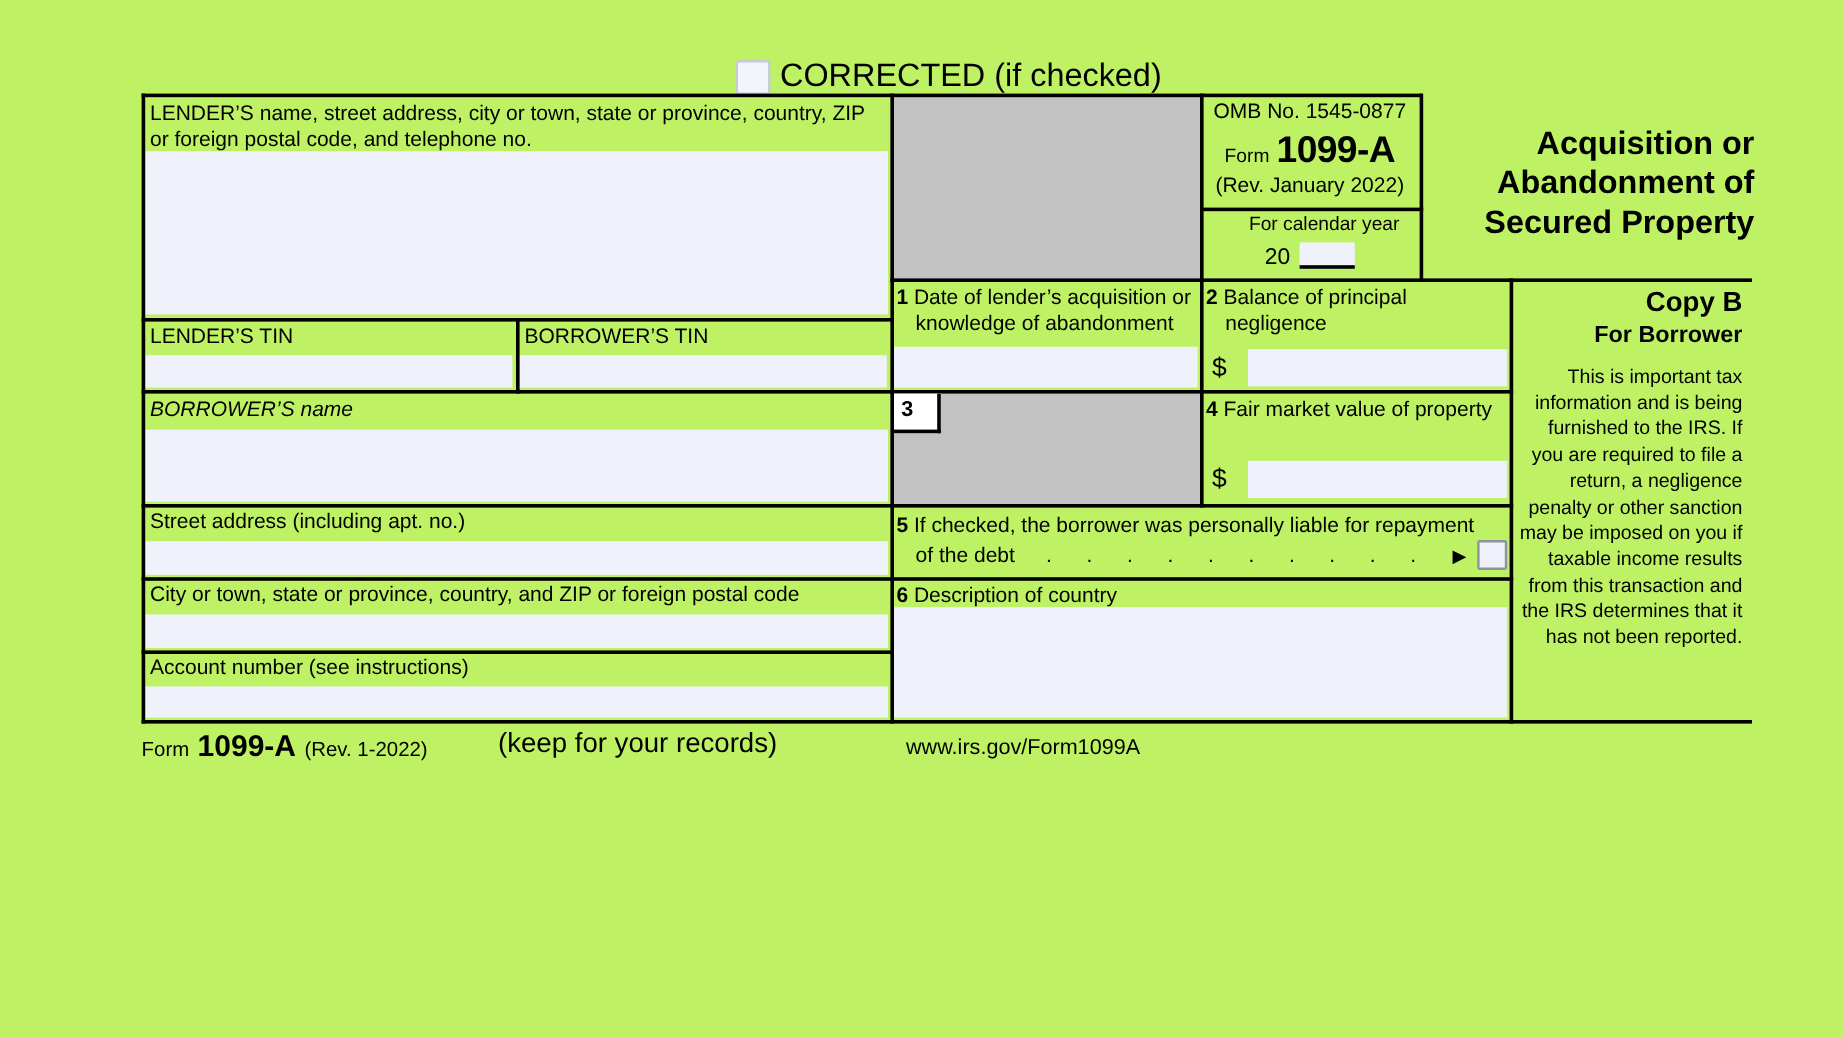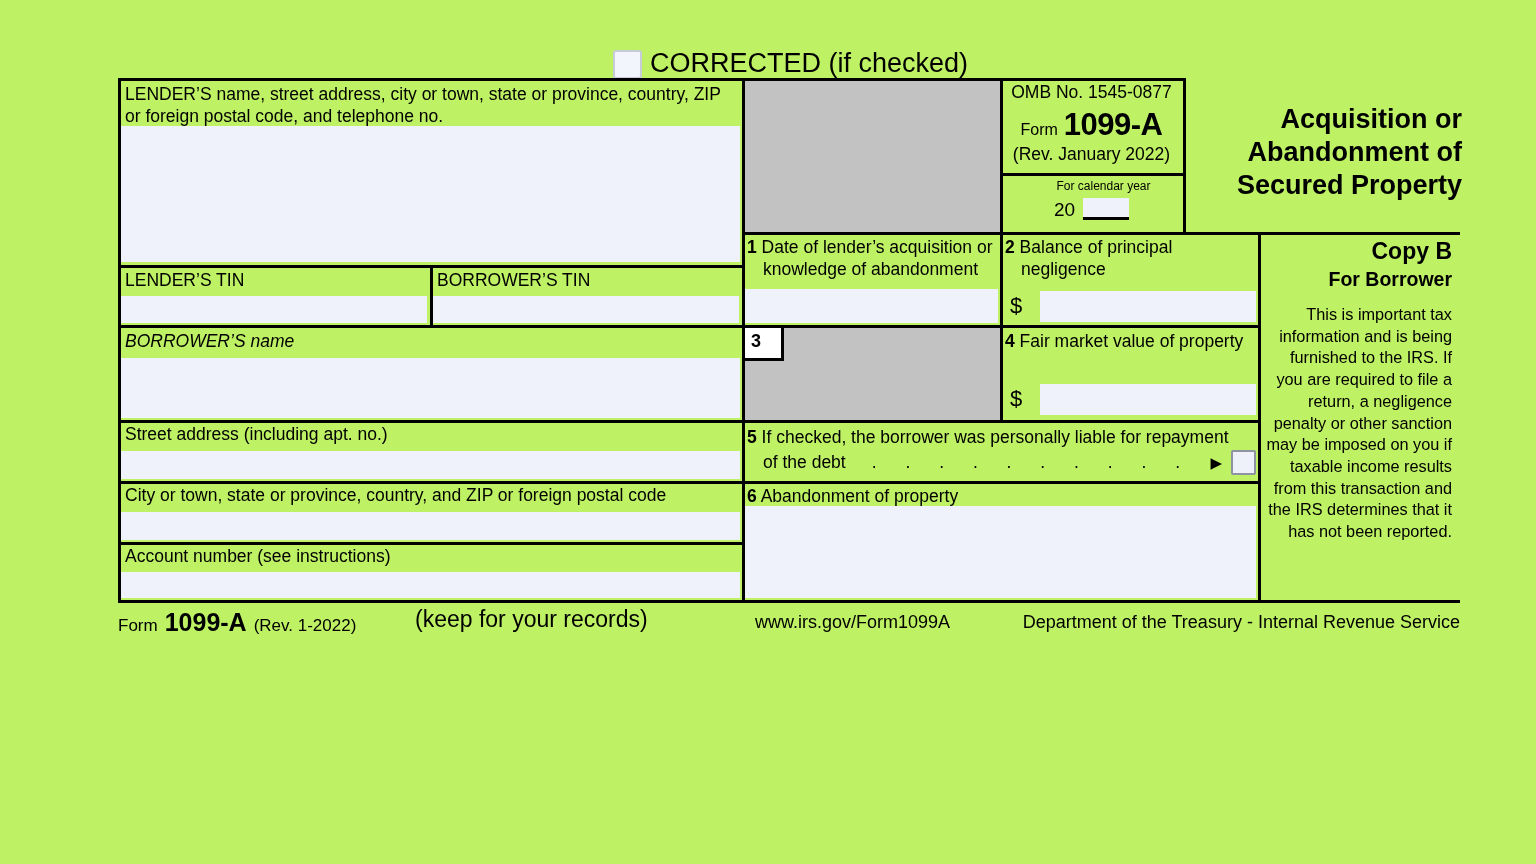--- a/index.html
+++ b/index.html
@@ -17,21 +17,21 @@
   .cb{position:absolute;background:#f2f5fc;border:2px solid #c6cbd8;border-radius:3px;}
   .cb-small{background:#eef1fa;border:2px solid #8d93a0;border-radius:2px;}
   .corrected-line{position:absolute;left:650px;top:48px;font-size:27px;}
   .omb-cell{position:absolute;left:1003px;top:82px;width:177px;text-align:center;}
   .omb-no{font-size:17.5px;}
   .form-line{display:flex;align-items:baseline;justify-content:center;margin-top:4px;}
   .form-word{font-size:16px;margin-right:6px;}
   .form-num{font-size:31px;font-weight:bold;letter-spacing:-0.5px;}
   .rev{font-size:17.5px;margin-top:1px;}
   .cal-cell{position:absolute;left:1003px;top:179px;width:177px;text-align:center;}
-  .cal-label{font-size:12px;padding-left:24px;}
+  .cal-label{font-size:16px;padding-left:24px;}
   .cal-line{margin-top:5px;font-size:19px;}
   .year-box{display:inline-block;width:46px;height:19px;background:#eff2fb;
             border-bottom:3px solid #000;margin-left:8px;vertical-align:-4px;}
   .main-title{position:absolute;left:1190px;top:103px;width:272px;text-align:right;
               font-size:27px;font-weight:bold;line-height:33px;}
   .copyb{position:absolute;left:1262px;top:238px;width:190px;text-align:right;}
   .copyb-head{font-size:23px;font-weight:bold;}
   .copyb-sub{font-size:19.5px;font-weight:bold;margin-top:3px;}
   .copyb-notice{font-size:16.3px;line-height:21.7px;margin-top:13px;}
   .badge3{position:absolute;left:745px;top:328px;width:30px;height:27px;background:#fff;
@@ -151,27 +151,26 @@
     <span class="lbl">of the debt</span>
     <span class="dots">. . . . . . . . . . .</span>
     <span class="arrow">▶</span>
     <span class="cb cb-small" style="position:static;display:inline-block;width:21px;height:21px;"></span>
   </div>
 
   <div class="abs lbl" style="left:125px;top:485px;">City or town, state or province, country, and ZIP or foreign postal code</div>
 
   <div class="abs lbl hang" style="left:747px;top:486px;width:500px;">
     <span class="bnum">6</span>
-    <span>Abandonment of property</span>
+    <span>Description of country</span>
   </div>
 
   <div class="abs lbl" style="left:125px;top:546px;">Account number (see instructions)</div>
 
   <div class="footer-left">
     <span class="f-form">Form</span>
     <span class="f-num">1099-A</span>
     <span class="f-rev">(Rev. 1-2022)</span>
   </div>
   <div class="f-keep">(keep for your records)</div>
   <div class="f-url">www.irs.gov/Form1099A</div>
-  <div class="f-dept">Department of the Treasury - Internal Revenue Service</div>
 
 </div>
 
 </body></html>

